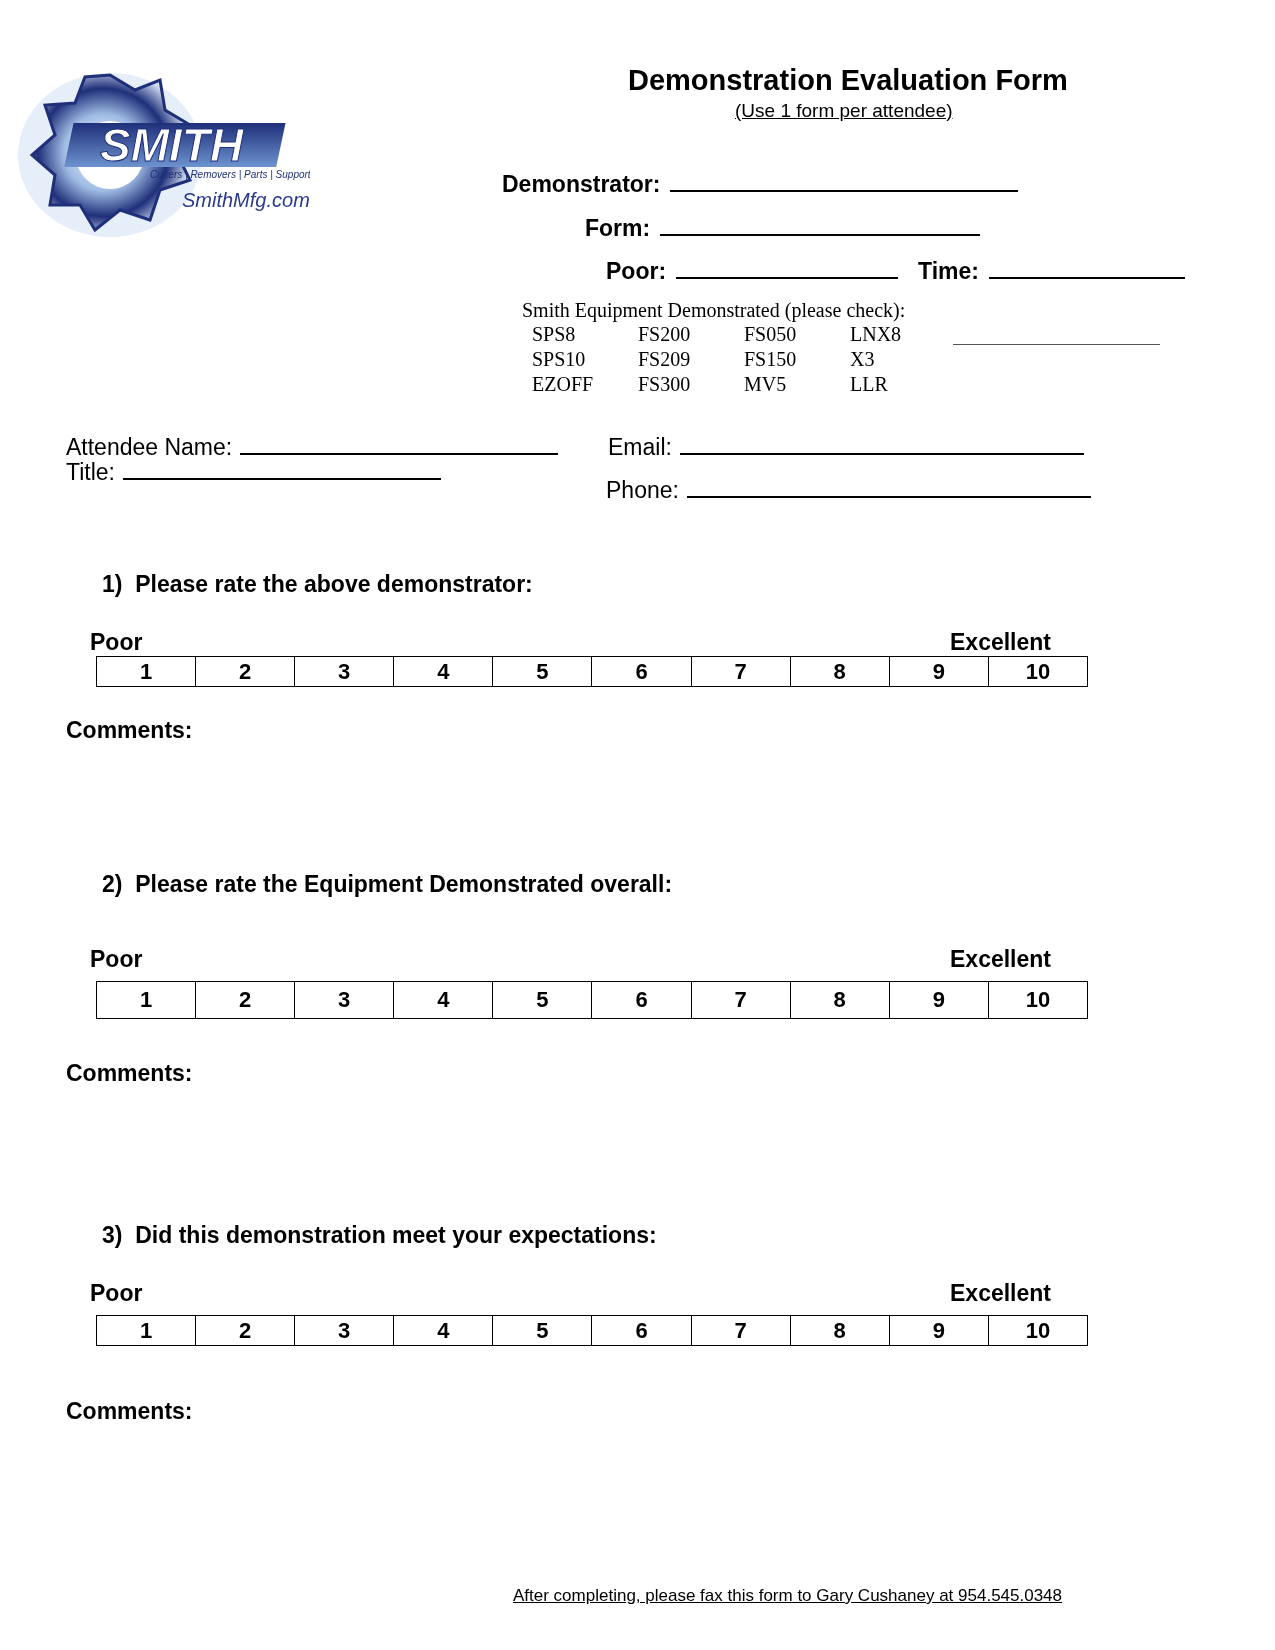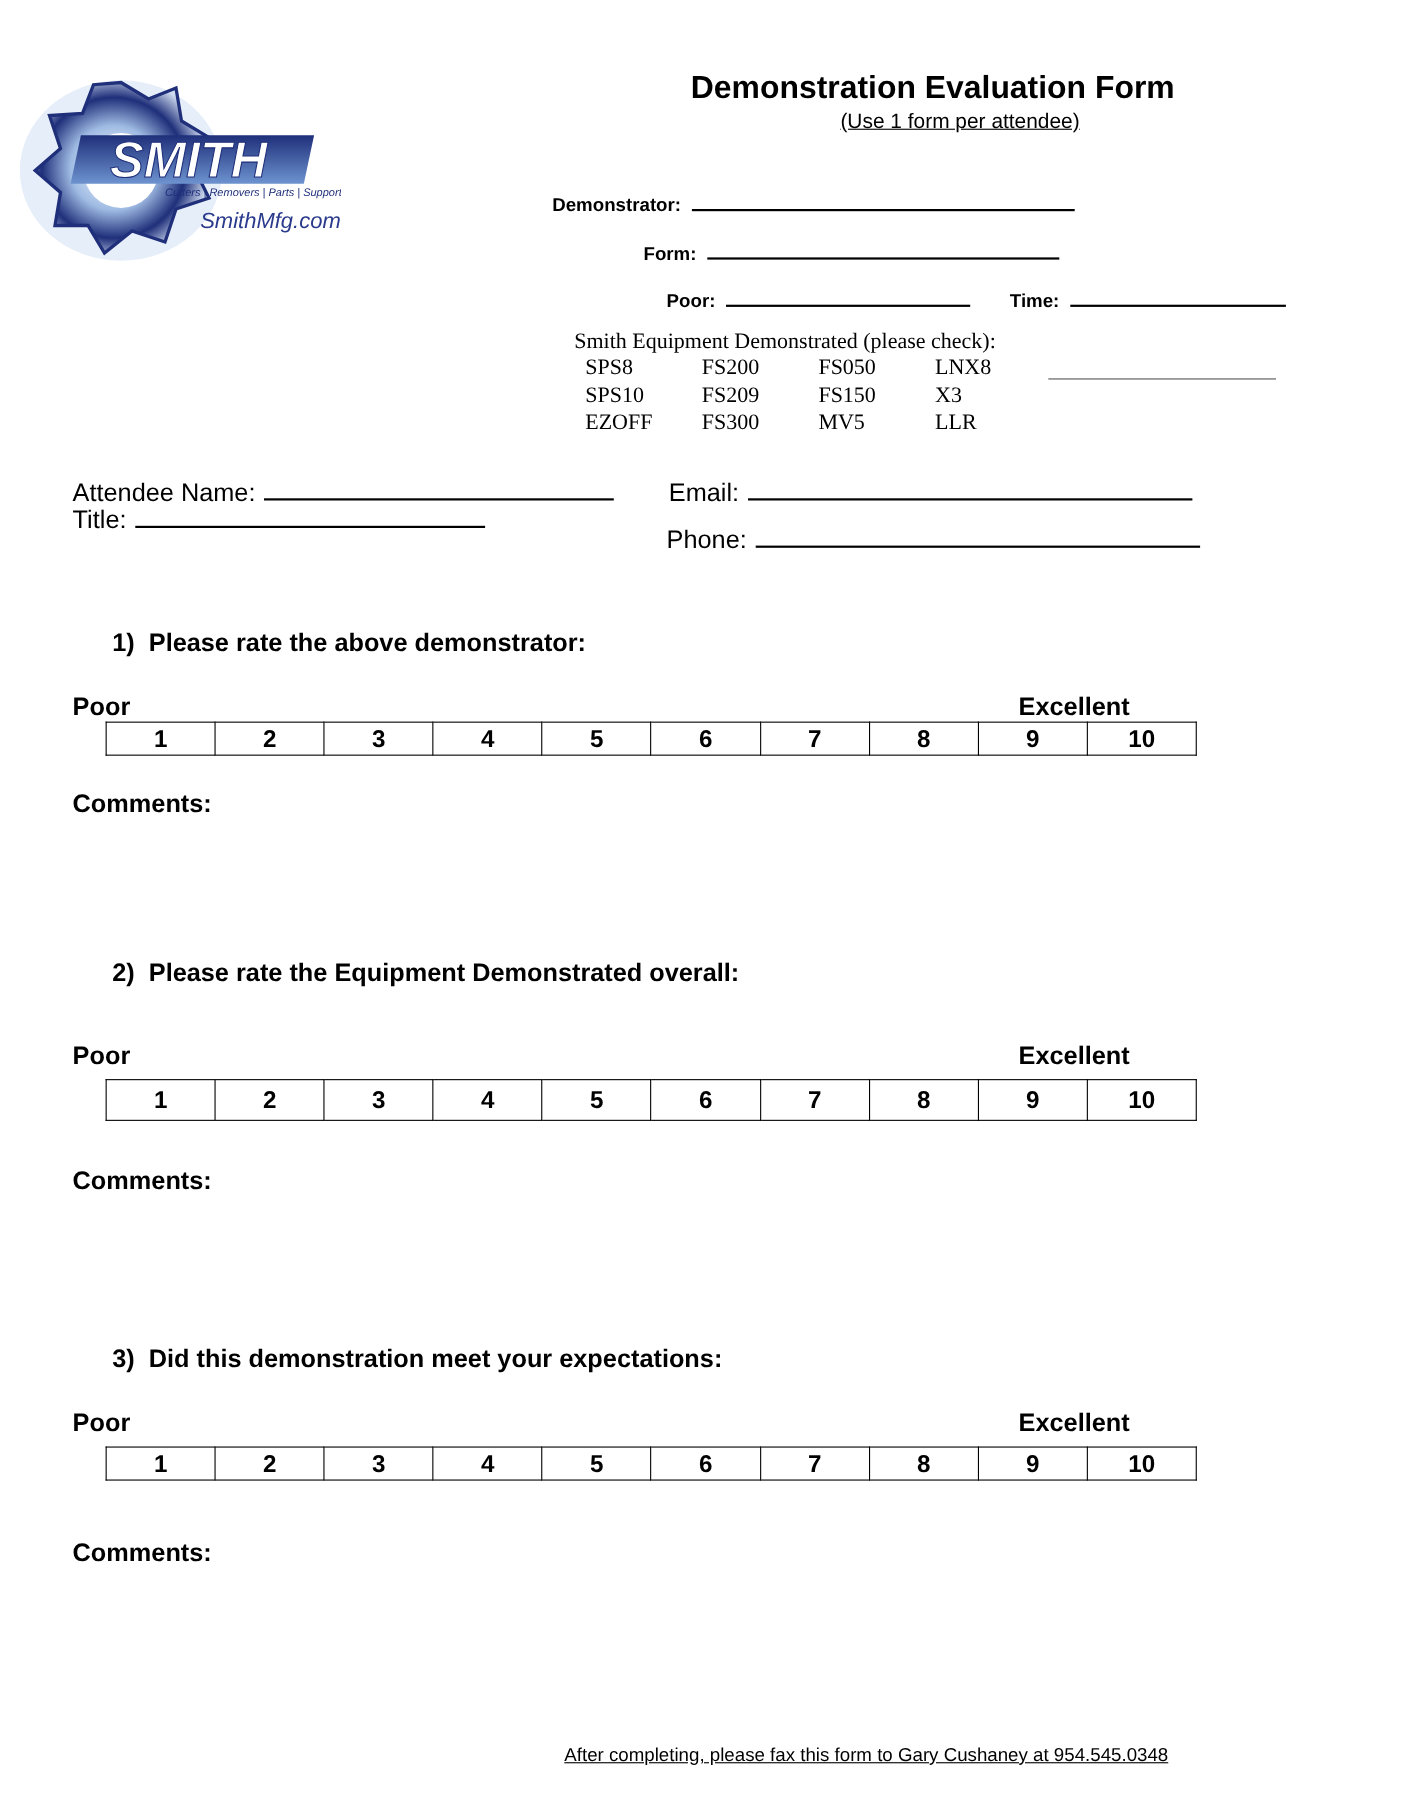--- a/index.html
+++ b/index.html
@@ -1,28 +1,28 @@
 <!DOCTYPE html>
 <html><head>
 <meta charset="utf-8">
 <style>
   html, body { margin:0; padding:0; background:#fff; }
   body { width:1275px; height:1650px; position:relative; overflow:hidden;
          font-family:"Liberation Sans", sans-serif; color:#000; }
   .abs { position:absolute; white-space:nowrap; }
   .serif { font-family:"Liberation Serif", serif; }
   .title { font-size:29px; font-weight:bold; }
-  .subtitle { font-size:19px; text-decoration:underline;margin-left:29px; }
-  .lbl-lg { font-size:17px; font-weight:bold;text-align:right; }
+  .subtitle { font-size:19px; text-decoration:underline; }
+  .lbl-lg { font-size:23px; font-weight:bold;text-align:right; }
   .lbl-md { font-size:23px; }
   .line { display:inline-block; border-bottom:2px solid #000; height:22px; vertical-align:baseline; margin-left:10px; }
   .equip { font-size:20px; }
   .equip-grid { display:grid; grid-template-columns:106px 106px 106px 100px; row-gap:2px; }
   .q { font-size:23px; font-weight:bold; }
-  .scale-lbl { font-size:23px; font-weight:bold; }
+  .scale-lbl { font-size:23px; font-weight:bold;margin-left:24px; }
   table.rating { position:absolute; border-collapse:collapse; table-layout:fixed; }
   table.rating td { border:1.5px solid #000; text-align:center; font-weight:bold; font-size:22px; padding:0; }
   .comments { font-size:23px; font-weight:bold; }
   .footer { font-size:17px; text-decoration:underline; }
   .logo { position:absolute; left:10px; top:55px; width:300px; height:195px; }
 </style>
 </head>
 <body>
 
 <div class="logo">

